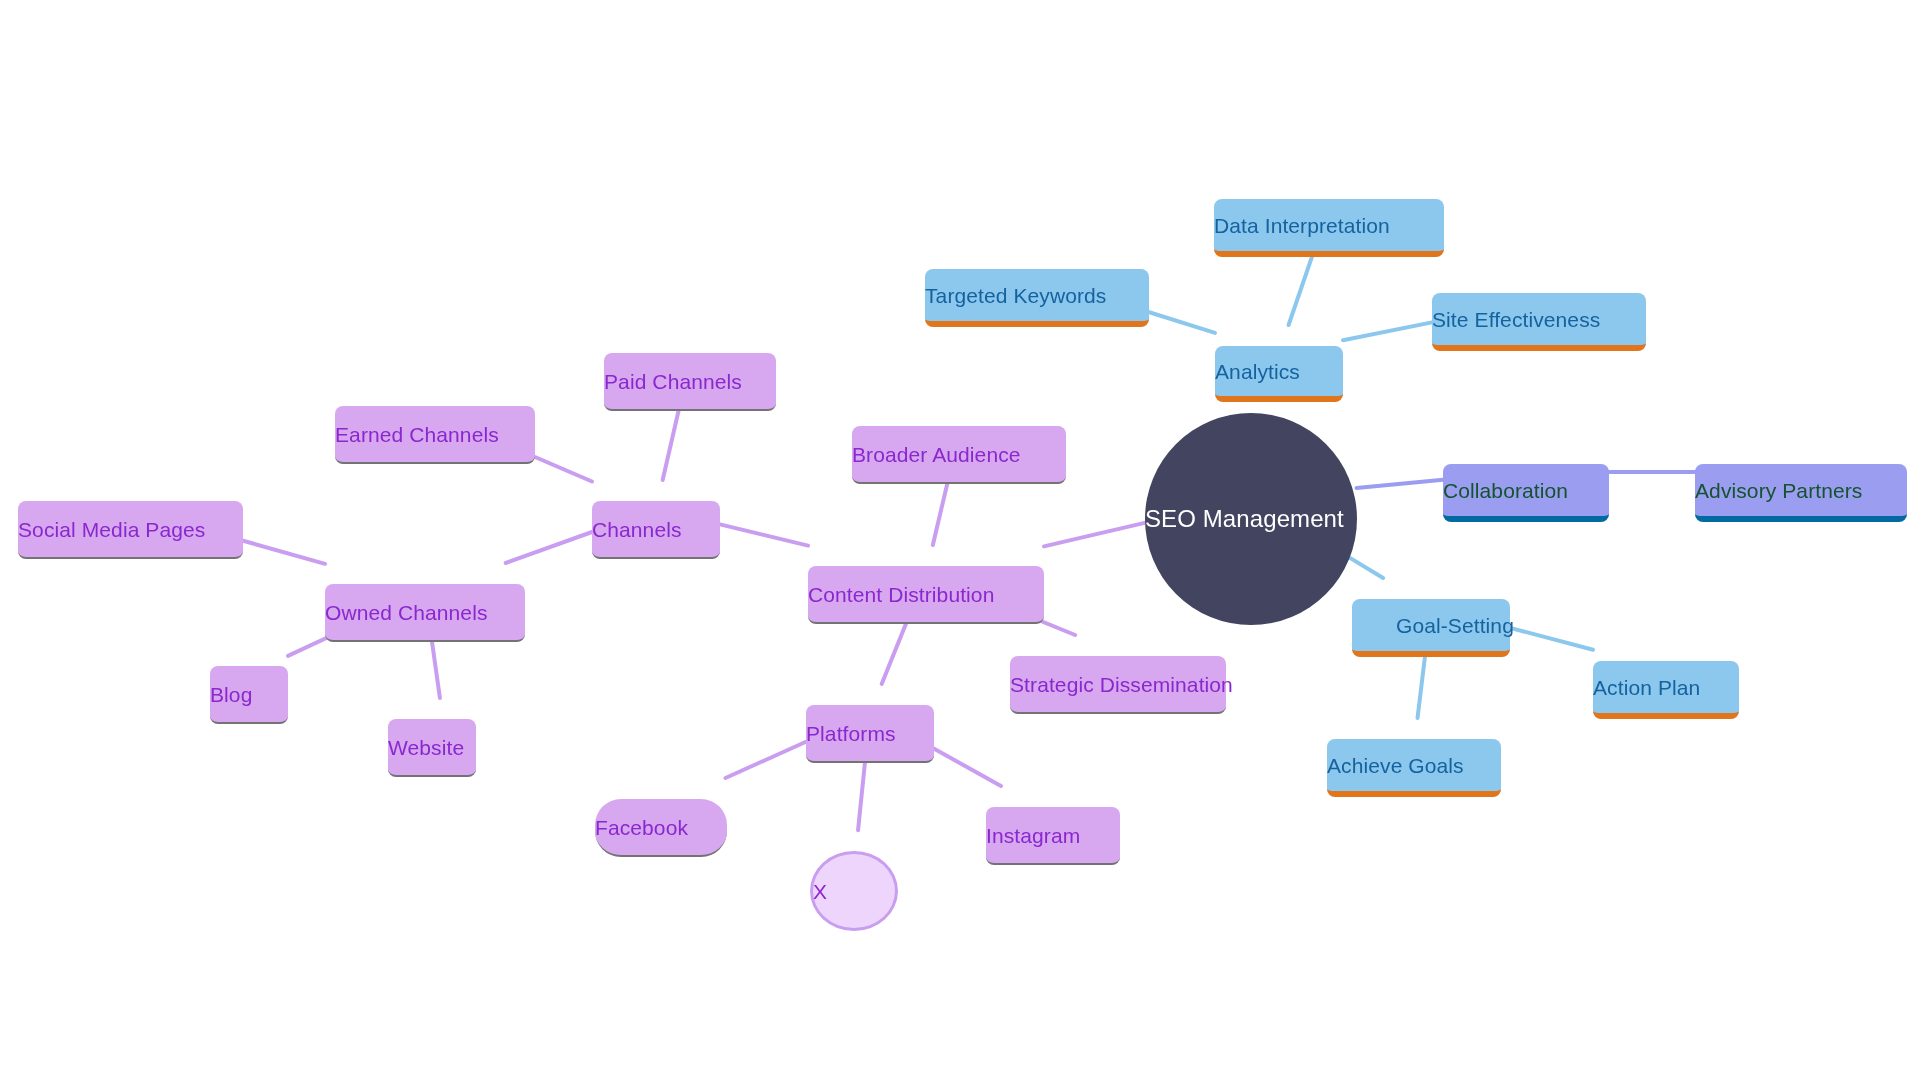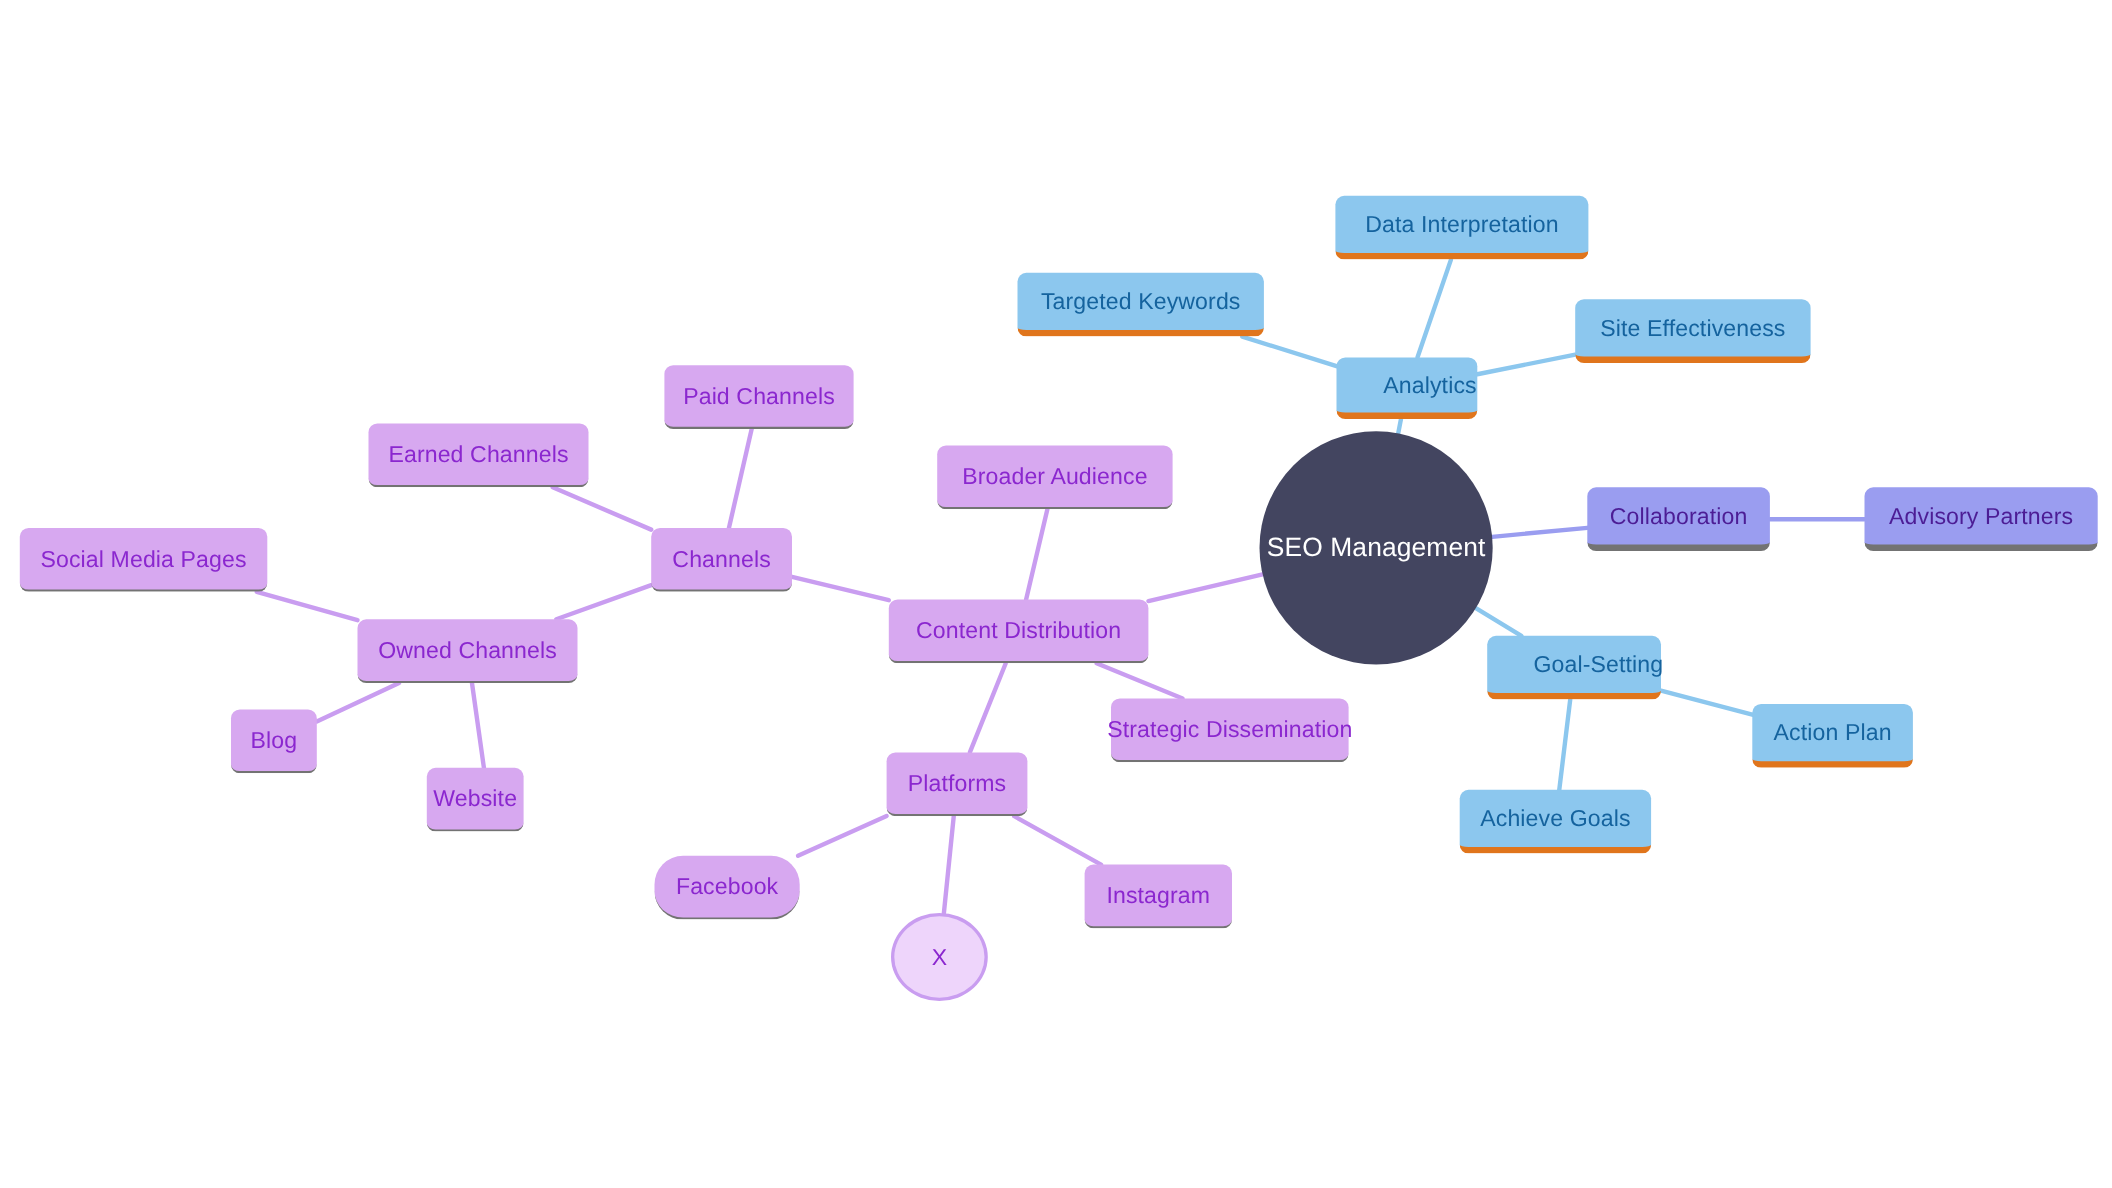--- a/index.html
+++ b/index.html
@@ -11,46 +11,46 @@
     position:relative;
   }
   #canvas{position:absolute;left:0;top:0;width:1920px;height:1080px;}
   #edges{position:absolute;left:0;top:0;width:1920px;height:1080px;z-index:1;}
   .node{
     position:absolute;
     z-index:2;
     box-sizing:border-box;
     display:flex;
     align-items:center;
-    justify-content:center;
     border-radius:8px;
     white-space:nowrap;
     letter-spacing:.1px;
+    margin-top:21px;
   }
   .node .lbl{display:block;line-height:1;}
 
   
   .n-purple{
     background:#d7a8f0;
     color:#8b27cf;
     border-bottom:2px solid #737373;
     font-size:21px;
   }
   
   .n-blue{
     background:#8cc7ee;
     color:#15639e;
     border-bottom:6px solid #e0751c;
     font-size:21px;
   }
   
   .n-indigo{
     background:#9a9df0;
-    color:#4c1d95;
-    border-bottom:6px solid #737373;
+    color:#14532d;
+    border-bottom:6px solid #0369a1;
     font-size:21px;
   }
   
   .n-root{
     background:#434560;
     color:#ffffff;
     border-radius:50%;
     font-size:24px;
     border-bottom:none;
   }
@@ -89,21 +89,21 @@
       <line x1="592" y1="481.4886877828054" x2="502.4631578947368" y2="443" stroke="#c99df0" stroke-width="4" stroke-linecap="round"></line>
       <line x1="592" y1="531.995670995671" x2="505.71084337349396" y2="563" stroke="#c99df0" stroke-width="4" stroke-linecap="round"></line>
       <line x1="325" y1="563.8166383701189" x2="233.3975903614458" y2="538" stroke="#c99df0" stroke-width="4" stroke-linecap="round"></line>
       <line x1="362.7560975609756" y1="621" x2="288" y2="655.8295454545455" stroke="#c99df0" stroke-width="4" stroke-linecap="round"></line>
       <line x1="429.0814814814815" y1="621" x2="439.9185185185185" y2="698" stroke="#c99df0" stroke-width="4" stroke-linecap="round"></line>
     </svg>
   <div id="node-layer">
       <div class="node n-root" style="left: 1145px; top: 392px; width: 212px; height: 212px;">
         <span class="lbl">SEO Management</span>
       </div>
-      <div class="node n-blue" style="left: 1215px; top: 325px; width: 128px; height: 56px; padding-left: 42px;">
+      <div class="node n-blue" style="left: 1215px; top: 325px; width: 128px; height: 56px;">
         <span class="lbl">Analytics</span>
       </div>
       <div class="node n-blue" style="left: 1214px; top: 178px; width: 230px; height: 58px;">
         <span class="lbl">Data Interpretation</span>
       </div>
       <div class="node n-blue" style="left: 1432px; top: 272px; width: 214px; height: 58px;">
         <span class="lbl">Site Effectiveness</span>
       </div>
       <div class="node n-blue" style="left: 925px; top: 248px; width: 224px; height: 58px;">
         <span class="lbl">Targeted Keywords</span>

